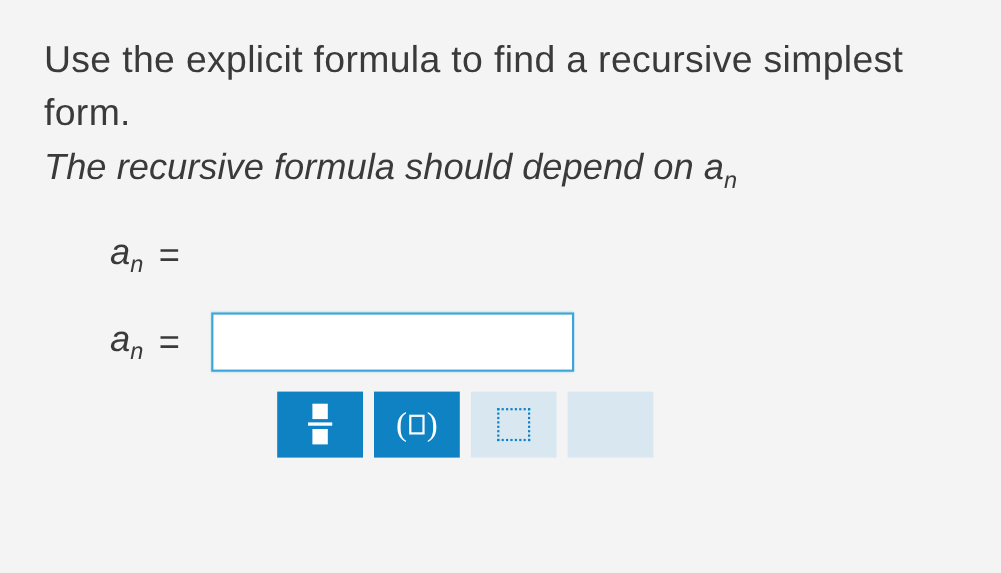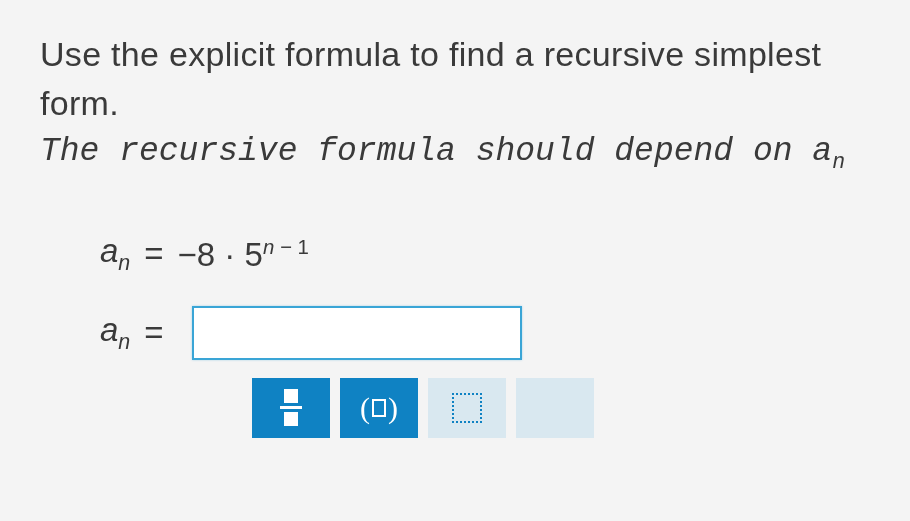--- a/index.html
+++ b/index.html
@@ -19,22 +19,21 @@
     }
     .instruction {
       font-size: 34px;
       line-height: 1.45;
       letter-spacing: 0.3px;
     }
     .hint {
       font-style: italic;
       font-size: 33px;
       line-height: 1.4;
-      margin-bottom: 56px;
-      font-family: Liberation Mono, monospace;
+      margin-bottom: 32px;
     }
     .sub {
       font-size: 0.65em;
       vertical-align: sub;
       font-style: italic;
     }
     .formula-row {
       font-size: 33px;
       margin-left: 60px;
       margin-bottom: 30px;
@@ -147,23 +146,20 @@
 
 <div class="hint">
   <span>The recursive formula should depend on </span><span>a</span><span class="sub">n</span>
 </div>
 
 <div class="formula-row">
   <span class="lhs">
     <span class="a">a</span><span class="sub">n</span>
   </span>
   <span class="eq">=</span>
-  <span class="rhs">
-    <span>−8 · 5</span><span class="sup"><span class="n-italic">n</span><span> − </span><span class="one">1</span></span>
-  </span>
 </div>
 
 <div class="answer-row">
   <span class="lhs">
     <span>a</span><span class="sub">n</span>
   </span>
   <span class="eq" style="margin:0 10px 0 14px;">=</span>
   <div class="input-box"></div>
 </div>
 

